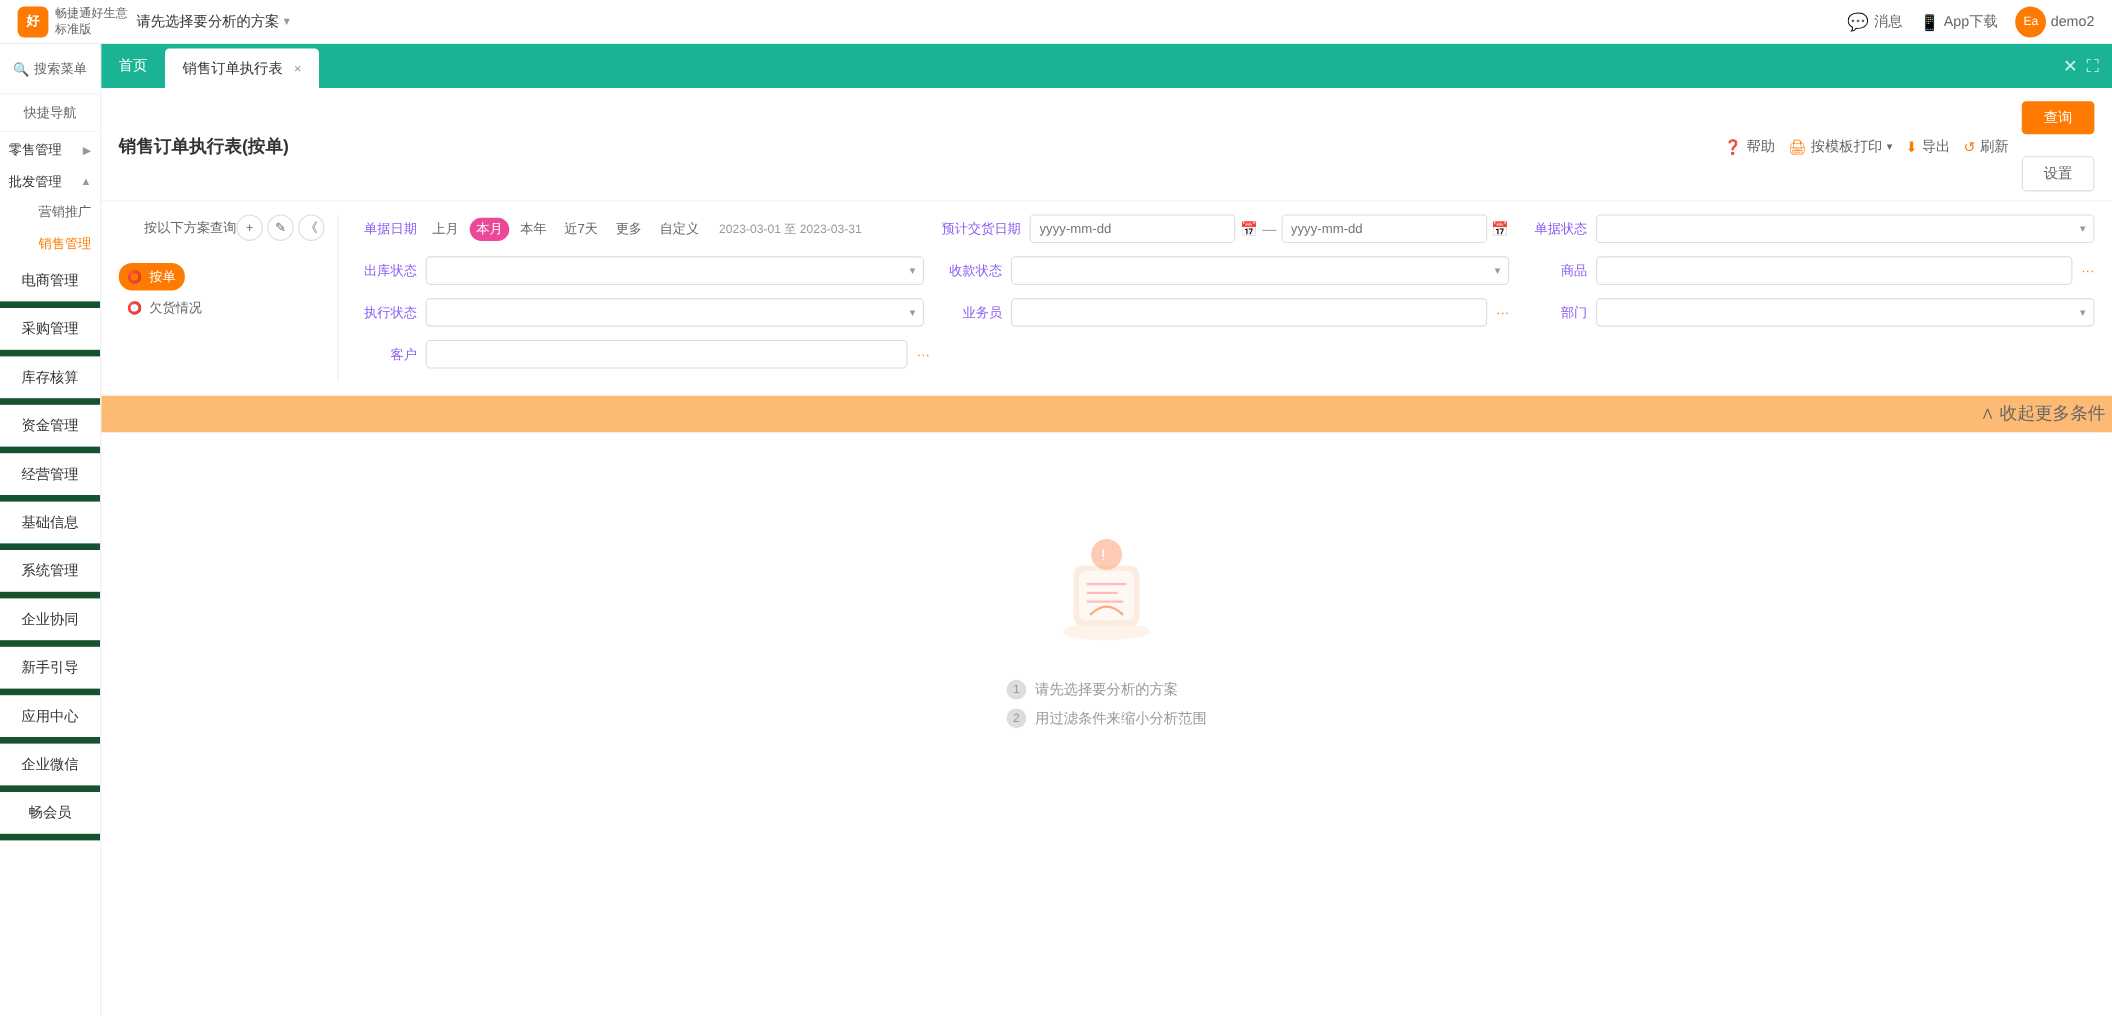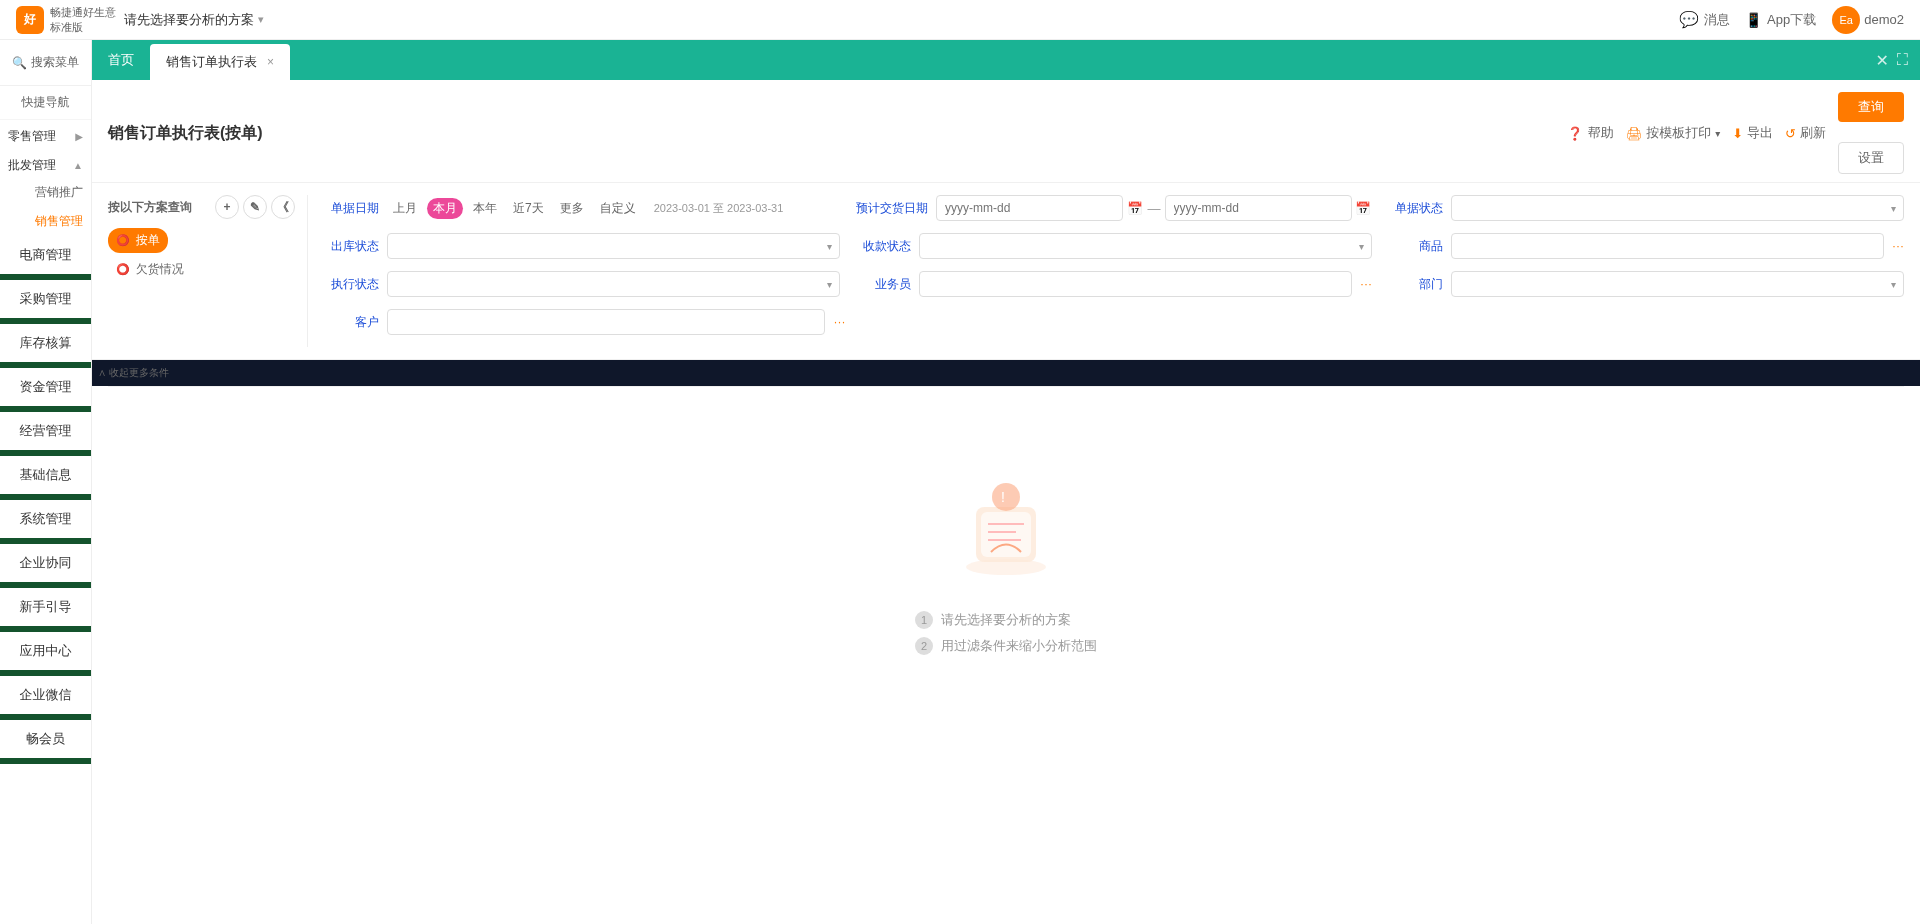--- a/index.html
+++ b/index.html
@@ -51,43 +51,43 @@
     .page-header { display: flex; align-items: center; justify-content: space-between; padding: 12px 16px 8px; border-bottom: 1px solid #f0f0f0; }
     .page-title { font-size: 16px; font-weight: bold; color: #333; }
     .page-header-actions { display: flex; align-items: center; gap: 12px; }
     .header-action-btn { display: flex; align-items: center; gap: 4px; color: #666; font-size: 13px; cursor: pointer; }
     .query-btn { background: #ff7a00; color: white; border: none; padding: 6px 20px; border-radius: 4px; font-size: 13px; cursor: pointer; }
     .settings-btn { border: 1px solid #ddd; color: #666; padding: 6px 16px; border-radius: 4px; font-size: 13px; cursor: pointer; background: white; }
 
     
     .filter-area { display: flex; padding: 12px 16px; gap: 0; }
     .filter-left-panel { width: 200px; min-width: 200px; border-right: 1px solid #eee; padding-right: 12px; }
-    .filter-left-title { font-size: 12px; color: #666; margin-bottom: 9px; display: flex; align-items: center; justify-content: space-between; font-weight: bold; }
+    .filter-left-title { font-size: 12px; color: #666; margin-bottom: 20px; display: flex; align-items: center; justify-content: flex-end; }
     .filter-left-action { width: 24px; height: 24px; border-radius: 50%; border: 1px solid #ddd; display: flex; align-items: center; justify-content: center; cursor: pointer; font-size: 12px; color: #666; }
     .filter-scheme-item { display: flex; align-items: center; gap: 6px; padding: 4px 8px; border-radius: 12px; font-size: 12px; color: #fff; background: #ff7a00; cursor: pointer; width: fit-content; margin-bottom: 4px; }
     .filter-scheme-item2 { display: flex; align-items: center; gap: 6px; padding: 4px 8px; border-radius: 4px; font-size: 12px; color: #666; cursor: pointer; width: fit-content; }
 
     .filter-right-panel { flex: 1; padding-left: 16px; }
     .filter-row { display: flex; align-items: center; gap: 16px; margin-bottom: 12px; }
     .filter-item { display: flex; align-items: center; gap: 8px; flex: 1; }
-    .filter-label { font-size: 12px; color: #1d4ed8; white-space: nowrap; min-width: 55px; text-align: right; }
+    .filter-label { font-size: 12px; color: #8b5cf6; white-space: nowrap; min-width: 55px; text-align: right; }
     .filter-input { flex: 1; border: 1px solid #ddd; border-radius: 4px; padding: 5px 8px; font-size: 12px; color: #333; background: white; outline: none; }
     .filter-select-wrapper { flex: 1; position: relative; display: flex; align-items: center; }
     .filter-select-wrapper select { width: 100%; border: 1px solid #ddd; border-radius: 4px; padding: 5px 28px 5px 8px; font-size: 12px; color: #333; background: white; outline: none; appearance: none; cursor: pointer; }
     .filter-select-arrow { position: absolute; right: 8px; color: #999; font-size: 10px; pointer-events: none; }
     .filter-more-btn { color: #ff7a00; font-size: 12px; cursor: pointer; }
     .date-range { display: flex; align-items: center; gap: 4px; flex: 1; }
     .date-input { flex: 1; border: 1px solid #ddd; border-radius: 4px; padding: 5px 8px; font-size: 12px; color: #ccc; background: white; outline: none; }
     .date-icon { color: #ff7a00; font-size: 13px; cursor: pointer; }
     .date-separator { color: #999; }
     .date-tabs { display: flex; gap: 4px; font-size: 12px; }
     .date-tab { padding: 2px 6px; cursor: pointer; color: #666; border-radius: 3px; }
     .date-tab.active { background: #ec4899; color: white; border-radius: 12px; }
 
-    .collapse-bar { text-align: left; padding: 6px; border-top: 1px solid #f0f0f0; cursor: pointer; color: #666; font-size: 10px; background: #0f172a; }
+    .collapse-bar { text-align: right; padding: 6px; border-top: 1px solid #f0f0f0; cursor: pointer; color: #666; font-size: 16px; background: #fdba74; }
 
     
     .empty-state { display: flex; flex-direction: column; align-items: center; justify-content: center; padding: 80px 0; }
     .empty-icon { width: 120px; height: 120px; margin-bottom: 20px; }
     .empty-tips { color: #999; font-size: 13px; line-height: 2; }
     .empty-tip-item { display: flex; align-items: center; gap: 8px; }
     .tip-num { width: 18px; height: 18px; border-radius: 50%; background: #ddd; color: #999; font-size: 11px; display: flex; align-items: center; justify-content: center; flex-shrink: 0; }
 
     .divider { height: 1px; background: #f0f0f0; margin: 0 16px; }
   </style>

